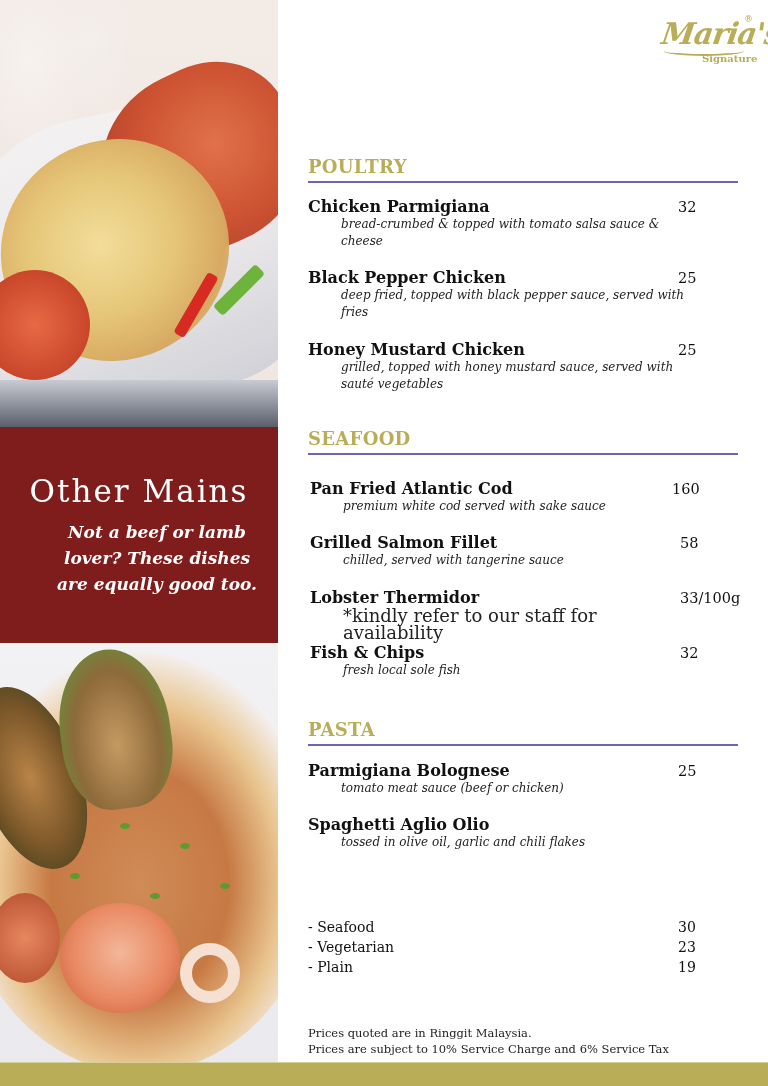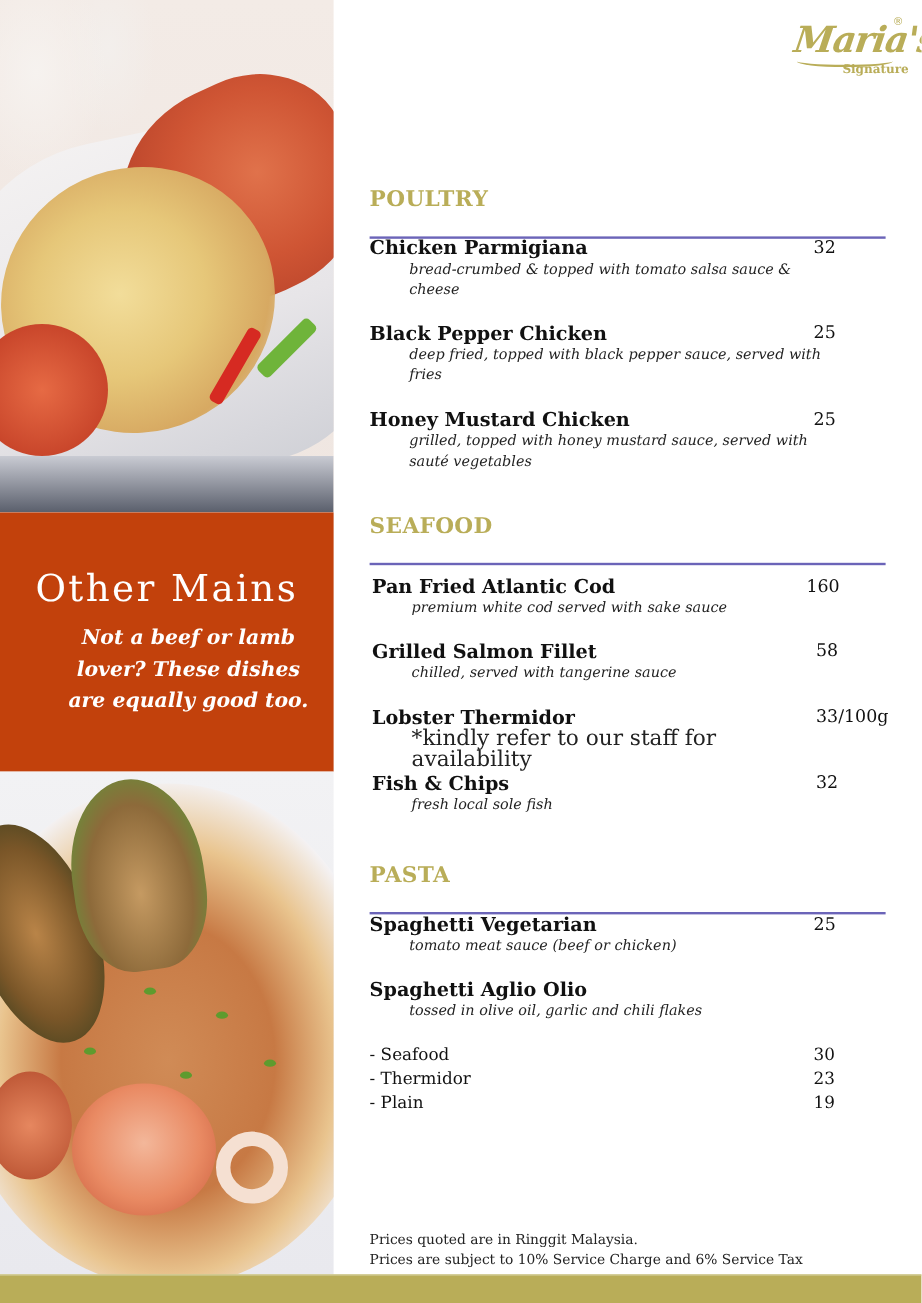--- a/index.html
+++ b/index.html
@@ -32,21 +32,21 @@
   .photo-top .lobster-tail {
     position:absolute; left:-20px; top:270px; width:110px; height:110px;
     background:radial-gradient(circle at 50% 50%, #e66a44 0%, #c9462b 70%, rgba(201,70,43,0) 100%);
     border-radius:50%;
   }
   .photo-top .pepper-red { position:absolute; left:190px; top:270px; width:12px; height:70px; background:#d62a22; transform:rotate(30deg); border-radius:4px; }
   .photo-top .pepper-green { position:absolute; left:232px; top:260px; width:14px; height:60px; background:#6fb43a; transform:rotate(45deg); border-radius:4px; }
   .photo-top .shadow { position:absolute; left:0; top:380px; width:278px; height:47px; background:linear-gradient(180deg, #c9cbd3 0%, #5a5f6c 100%); }
 
   .gold-panel {
-    position:absolute; left:0; top:427px; width:278px; height:216px; background:#c2410c;
+    position:absolute; left:0; top:427px; width:278px; height:216px; background:#7f1d1d;
     color:#fff; text-align:center;
   }
   .gold-panel .title {
     position:absolute; left:0; right:0; top:46px;
     font-family:"DejaVu Serif", serif; font-size:31px; letter-spacing:2px; font-weight:normal;
   }
   .gold-panel .subtitle {
     position:absolute; left:14px; right:14px; top:92px;
     font-family:"DejaVu Serif", serif; font-style:italic; font-weight:bold; font-size:17px; line-height:26px;margin-left:36px;
   }
@@ -75,28 +75,28 @@
     font-size:30px; letter-spacing:-1px; transform:skewX(-8deg);
   }
   .logo .reg { position:absolute; left:82px; top:0; font-size:9px; font-family:"DejaVu Sans", sans-serif; }
   .logo .sig { position:absolute; left:40px; top:39px; font-size:10px; font-family:"DejaVu Serif", serif; font-weight:bold; }
   .logo .swoosh { position:absolute; left:2px; top:32px; width:80px; height:10px; border-bottom:2px solid #b9ad58; border-radius:0 0 50% 50%; }
 
   .menu { position:absolute; left:308px; top:0; width:430px; height:1062px; }
   .section-head {
     position:absolute; left:0; width:430px;
     font-family:"DejaVu Serif", serif; font-weight:bold; font-size:18px; color:#b9ad58; letter-spacing:0.3px;
-    border-bottom:2px solid #6b64b8; padding-bottom:20px;
+    border-bottom:2px solid #6b64b8; padding-bottom:4px;
   }
   .item { position:absolute; left:0; width:430px; }
   .item .name { font-family:"DejaVu Serif", serif; font-weight:bold; font-size:16px; color:#111; line-height:18px; }
   .item .desc { font-family:"DejaVu Serif", serif; font-style:italic; font-size:12px; color:#222; line-height:17px; width:350px;margin-left:33px; }
   .item .desc.plain { font-style:normal; font-size:18px; }
   .item .price { position:absolute; left:370px; top:1px; font-family:"DejaVu Serif", serif; font-size:14.5px; color:#111; }
-  .variant { position:absolute; left:0; width:430px; font-family:"DejaVu Serif", serif; font-size:14px; color:#111; line-height:20px; }
+  .variant { position:absolute; left:0; width:430px; font-family:"DejaVu Serif", serif; font-size:14px; color:#111; line-height:20px;margin-top:48px; }
   .variant .price { position:absolute; left:370px; top:0; }
   .notes { position:absolute; left:0; top:998px; font-family:"DejaVu Serif", serif; font-size:11.5px; line-height:16px; color:#222;margin-top:27px; }
 
   .footer-bar { position:absolute; left:0; top:1062px; width:768px; height:24px; background:#b9ad58; border-top:1px solid #d5cf9b; }
 </style>
 </head>
 <body>
 
 <div class="left-col">
   <div class="photo-top">
@@ -180,36 +180,36 @@
 
   <div class="item" style="top:644px;left:2px">
     <div class="name">Fish &amp; Chips</div>
     <div class="desc">fresh local sole fish</div>
     <div class="price">32</div>
   </div>
 
   <div class="section-head" style="top:719px">PASTA</div>
 
   <div class="item" style="top:762px">
-    <div class="name">Spaghetti Vegetarian</div>
+    <div class="name">Parmigiana Bolognese</div>
     <div class="desc">tomato meat sauce (beef or chicken)</div>
     <div class="price">25</div>
   </div>
 
   <div class="item" style="top:816px">
     <div class="name">Spaghetti Aglio Olio</div>
     <div class="desc">tossed in olive oil, garlic and chili flakes</div>
   </div>
 
   <div class="variant" style="top:869px">
     <span>- Seafood</span>
     <span class="price">30</span>
   </div>
   <div class="variant" style="top:889px">
-    <span>- Thermidor</span>
+    <span>- Vegetarian</span>
     <span class="price">23</span>
   </div>
   <div class="variant" style="top:909px">
     <span>- Plain</span>
     <span class="price">19</span>
   </div>
 
   <div class="notes">
     <div>Prices quoted are in Ringgit Malaysia.</div>
     <div>Prices are subject to 10% Service Charge and 6% Service Tax</div>

